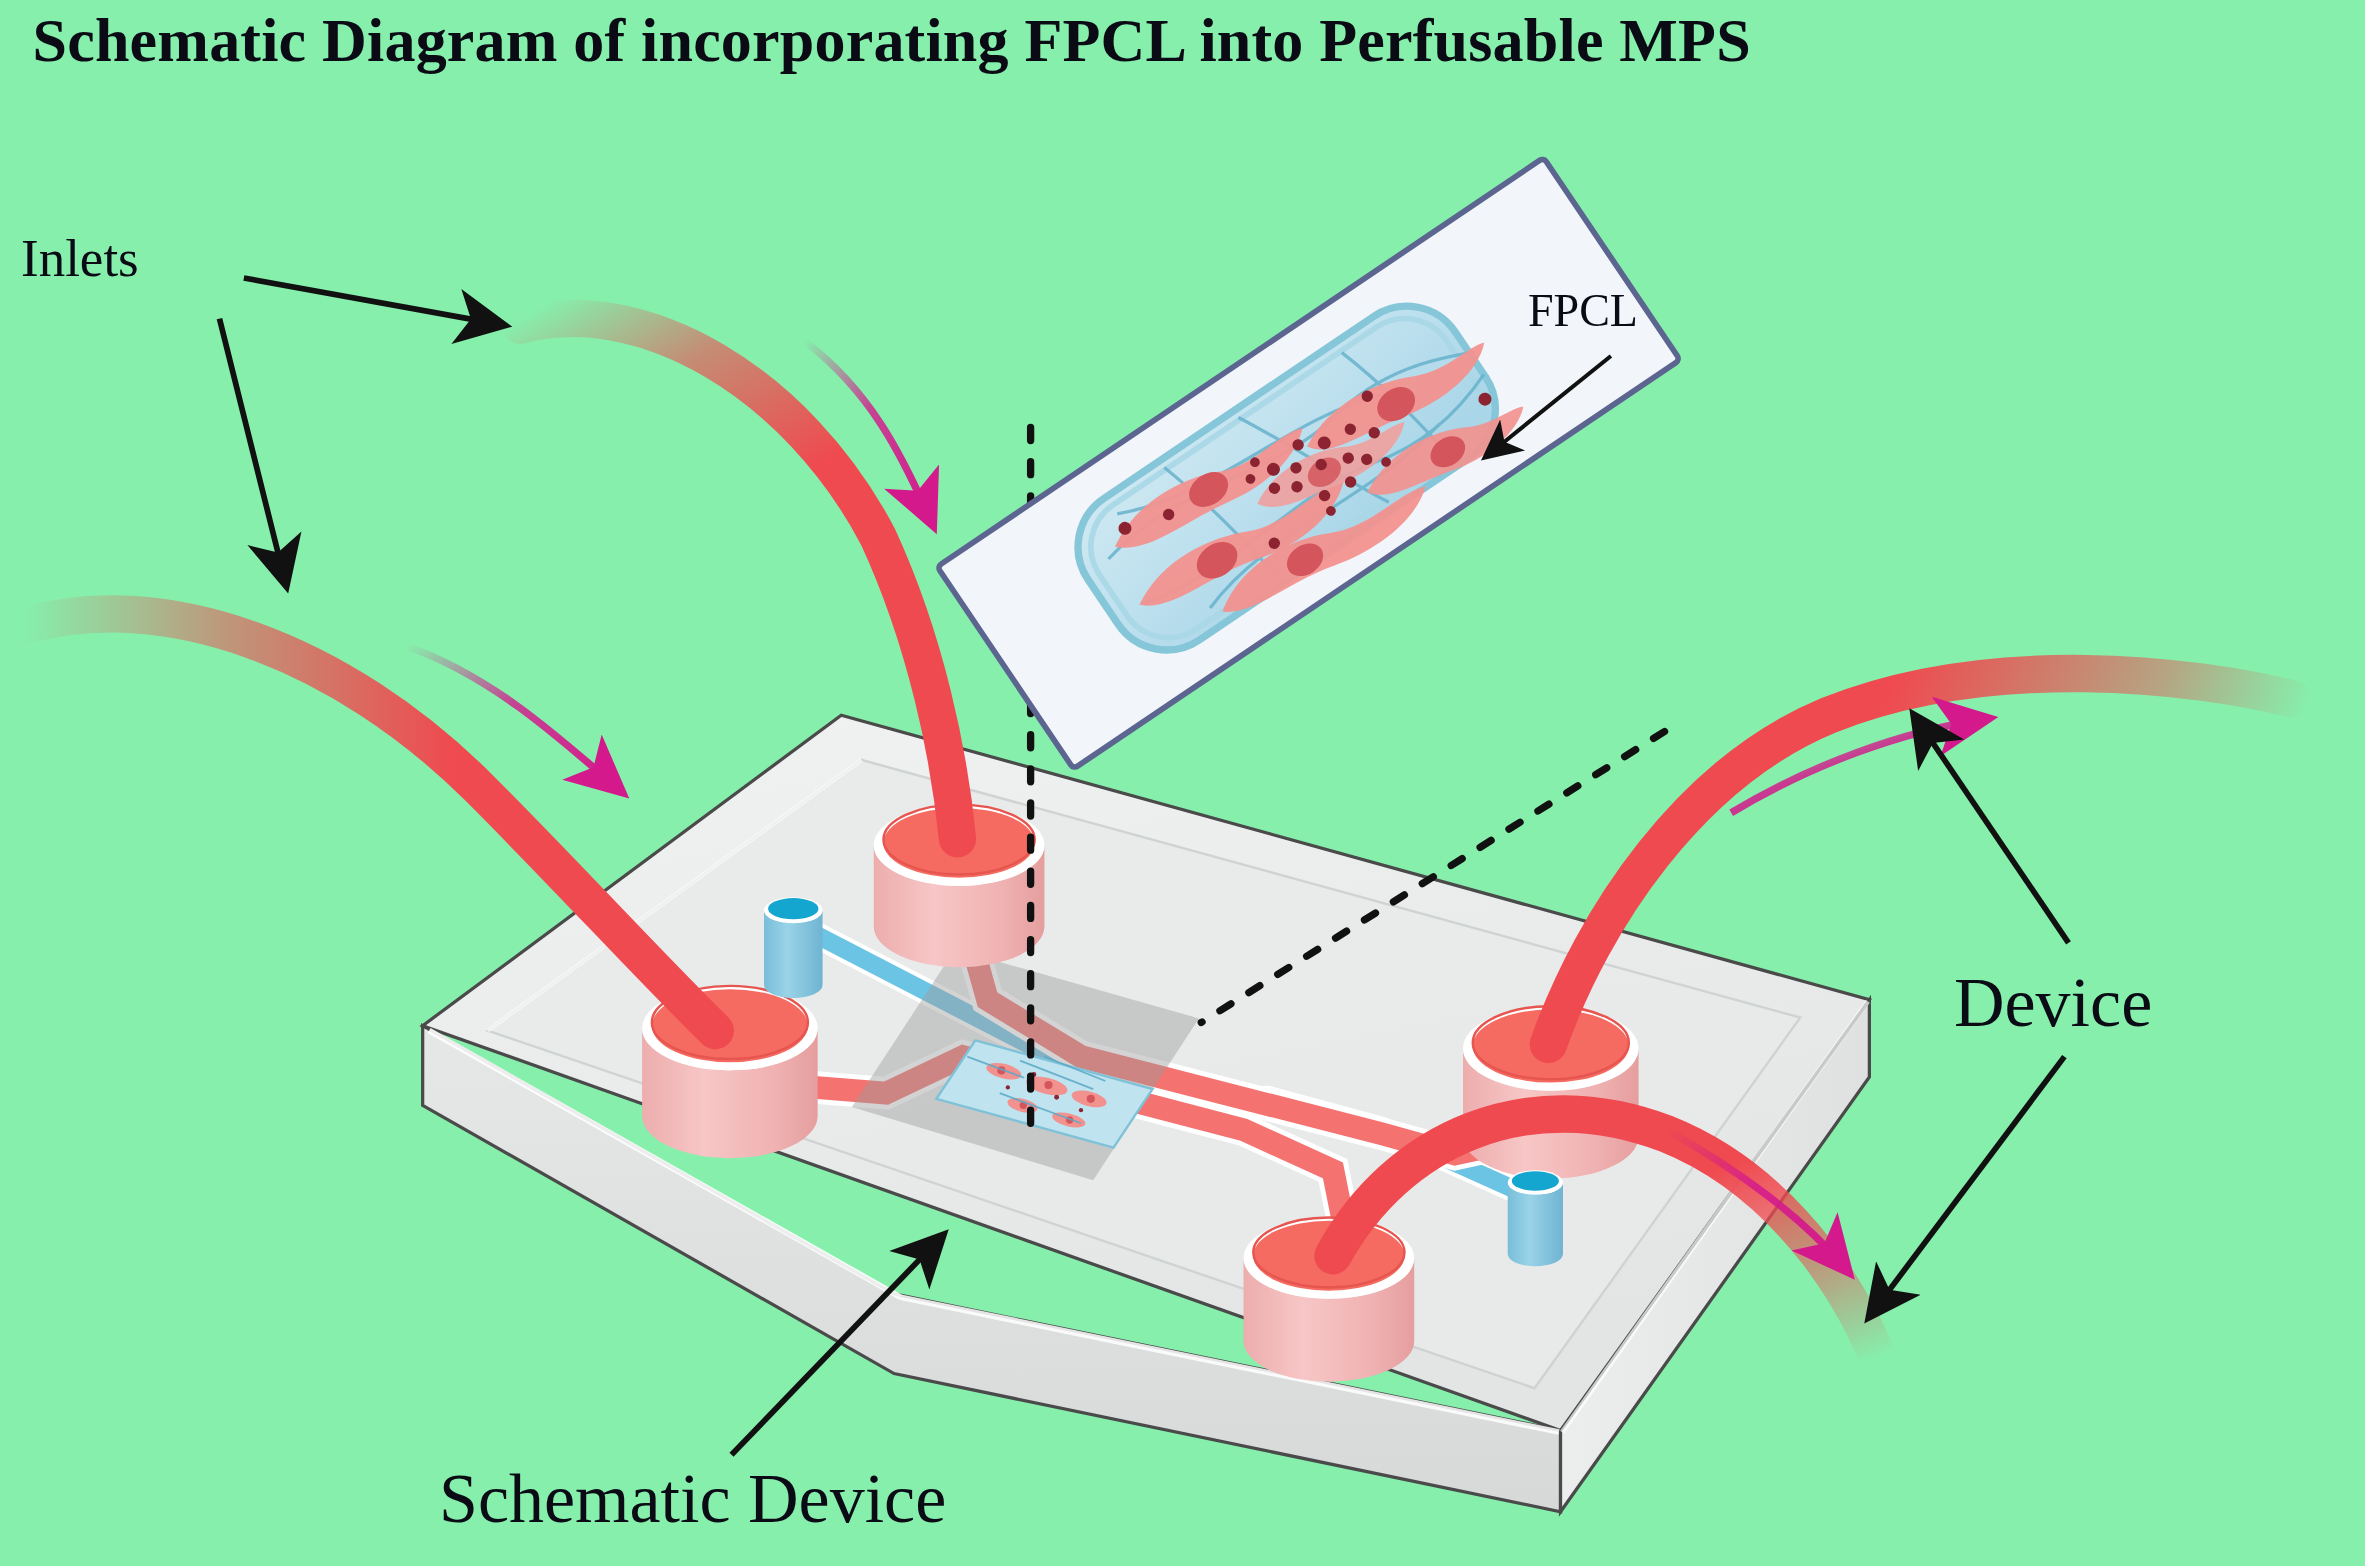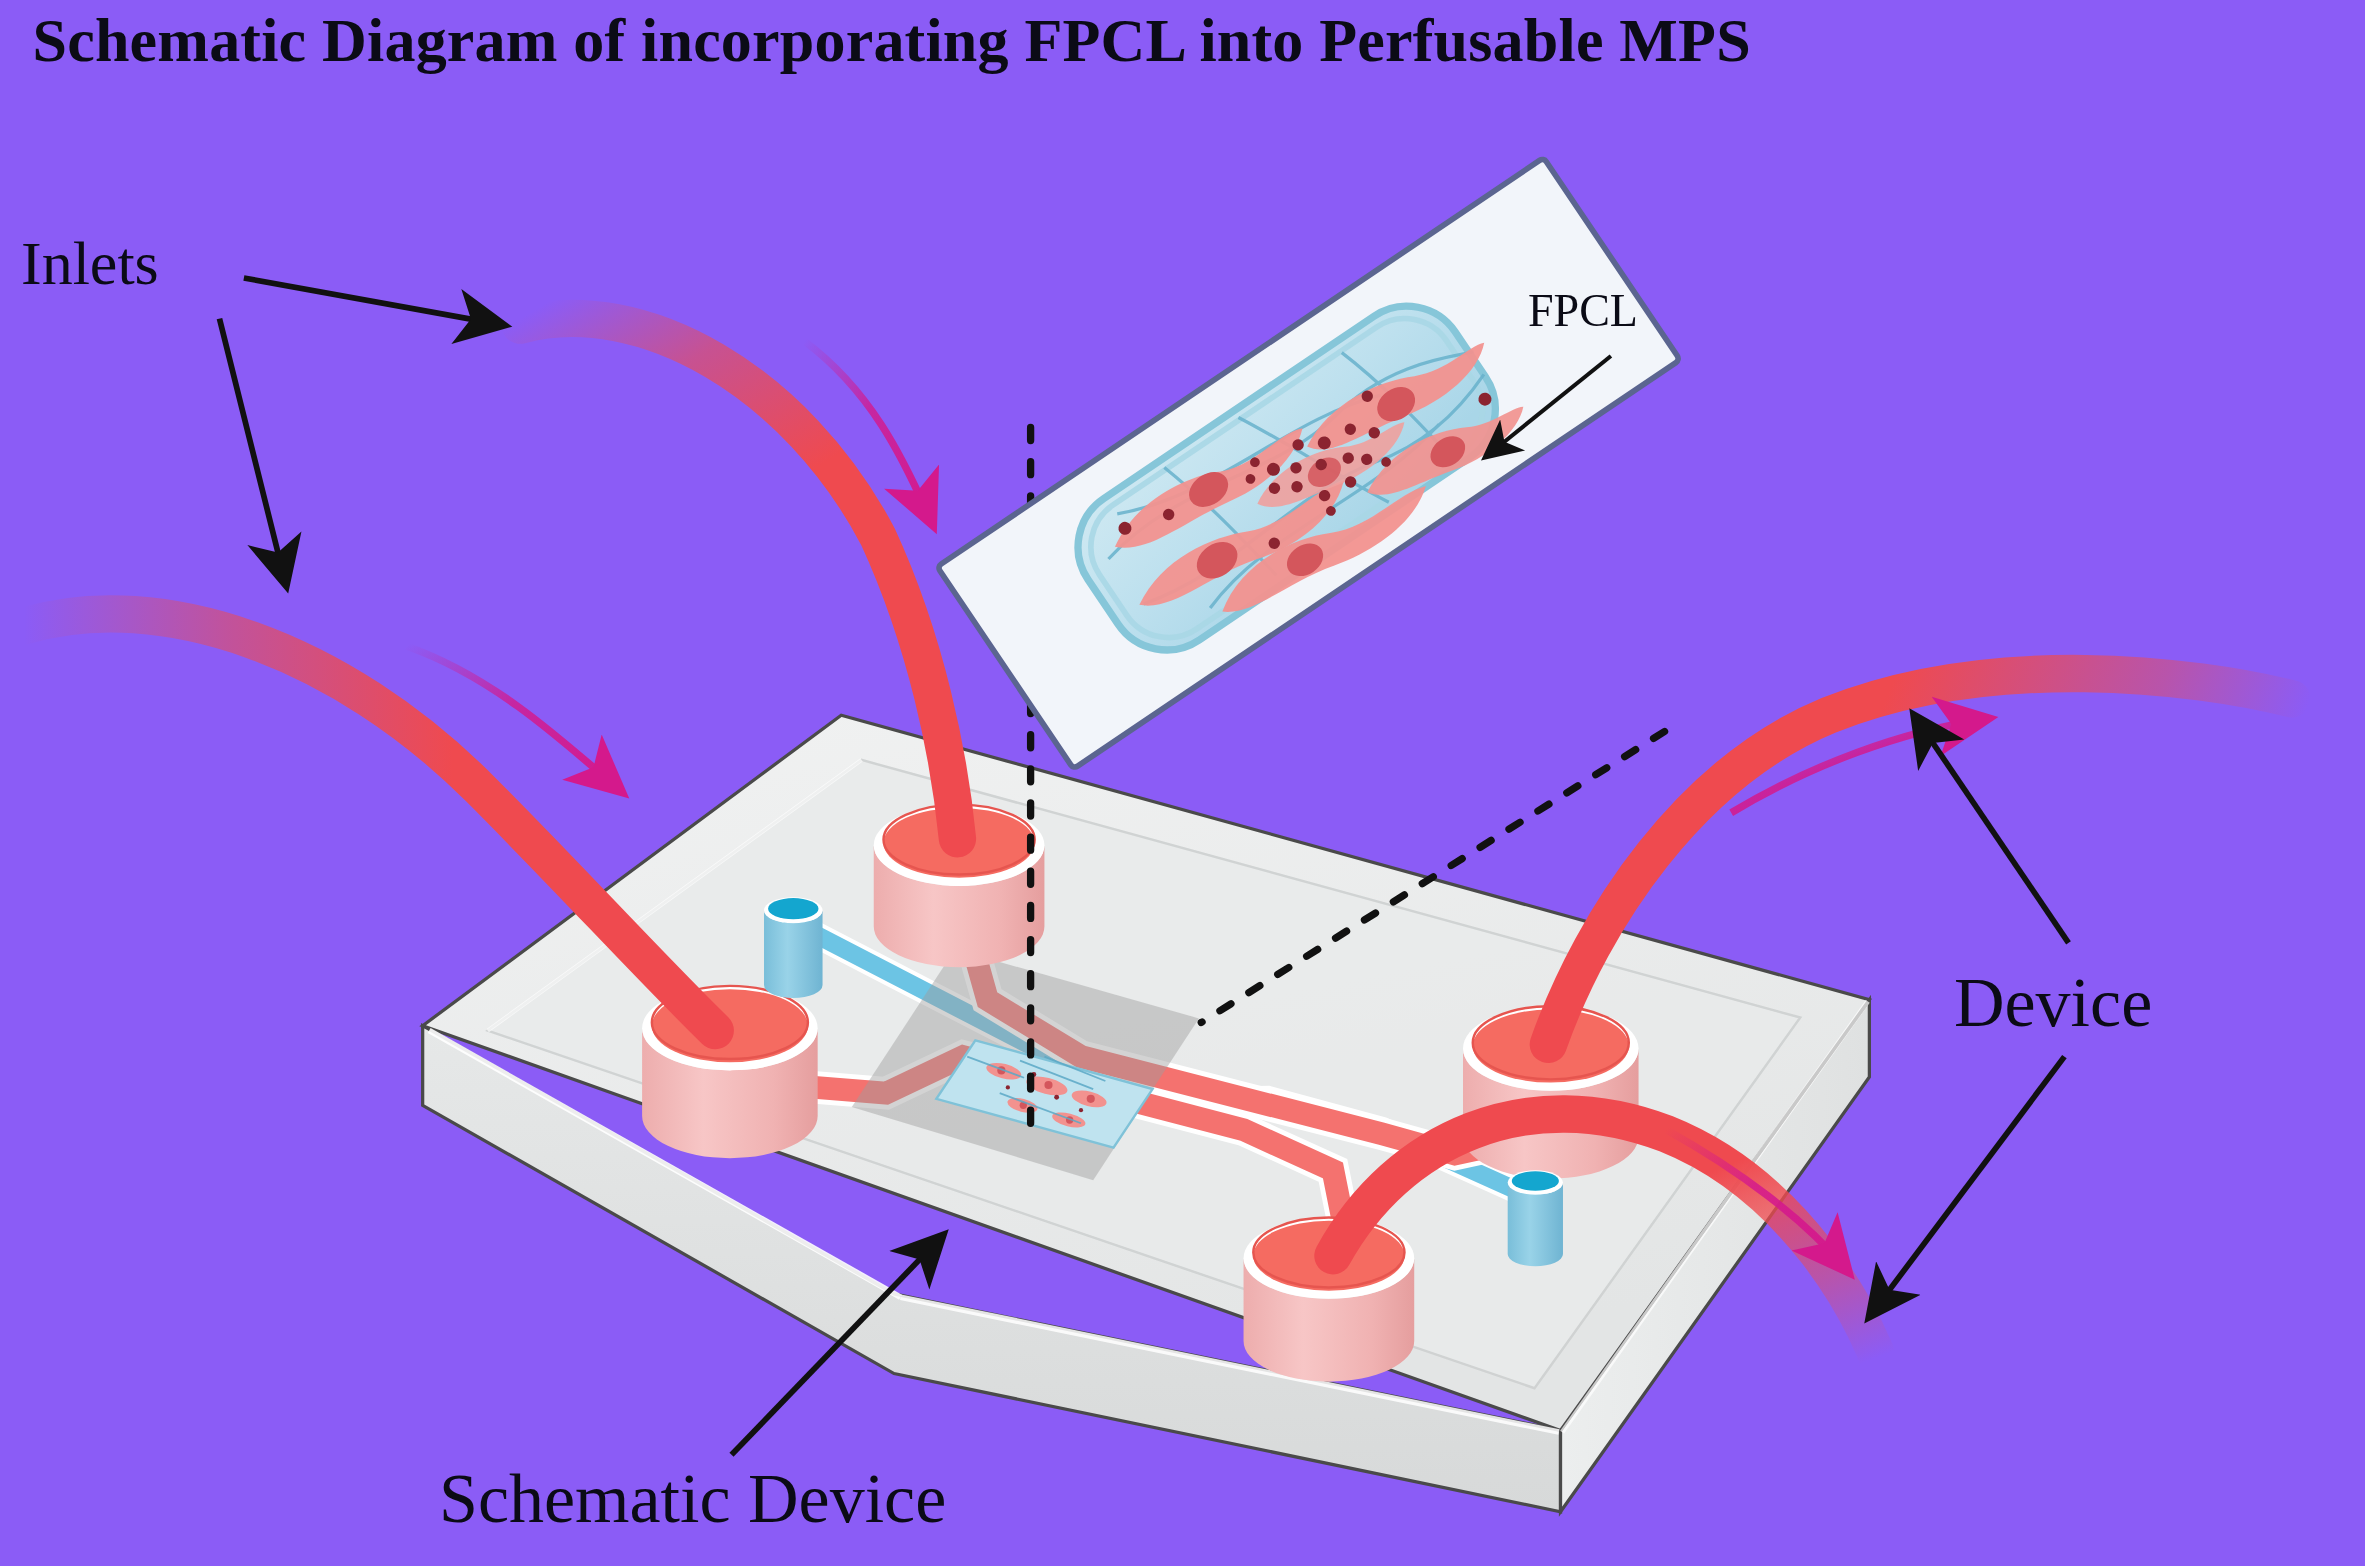--- a/index.html
+++ b/index.html
@@ -2,36 +2,36 @@
 <html style="font-size:13px"><head>
 <meta charset="utf-8">
 <title>Schematic Diagram of incorporating FPCL into Perfusable MPS</title>
 <style>
   html,body{margin:0;padding:0;background:#ffffff;}
   body{
     width:2366px;height:1567px;
     font-family:"Liberation Serif","DejaVu Serif",serif;
     overflow:hidden;position:relative;
   }
-  #stage{position:relative;width:2366px;height:1567px;background:#8b5cf6;}
+  #stage{position:relative;width:2366px;height:1567px;background:#86efac;}
 
   
   #title{
     position:absolute;left:32.5px;top:4.9px;
     font-size:62px;font-weight:bold;color:#0b0b16;
     letter-spacing:0.2px;white-space:nowrap;
     font-family:"Liberation Serif","DejaVu Serif",serif;
   }
 
   
   .label{
     position:absolute;color:#0b0b16;white-space:nowrap;
     font-family:"Liberation Serif","DejaVu Serif",serif;
   }
-  #lbl-inlets{left:21px;top:228px;font-size:62px;}
+  #lbl-inlets{left:21px;top:228px;font-size:53px;}
   #lbl-fpcl{left:1528px;top:284px;font-size:46px;}
   #lbl-outlets{left:1954px;top:963px;font-size:70px;}
   #lbl-device{left:439px;top:1459px;font-size:70px;}
 
   
   #art{position:absolute;left:0;top:0;width:2366px;height:1567px;}
 </style>
 </head>
 <body>
 

